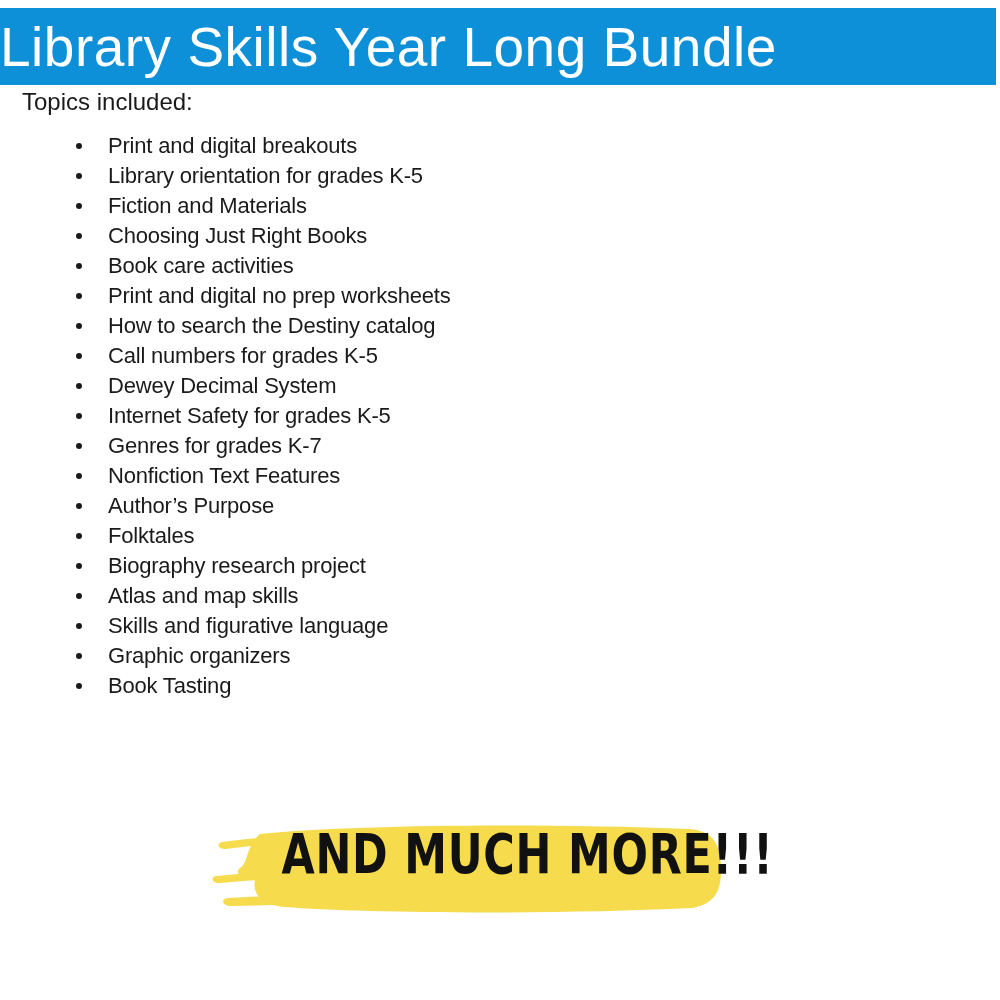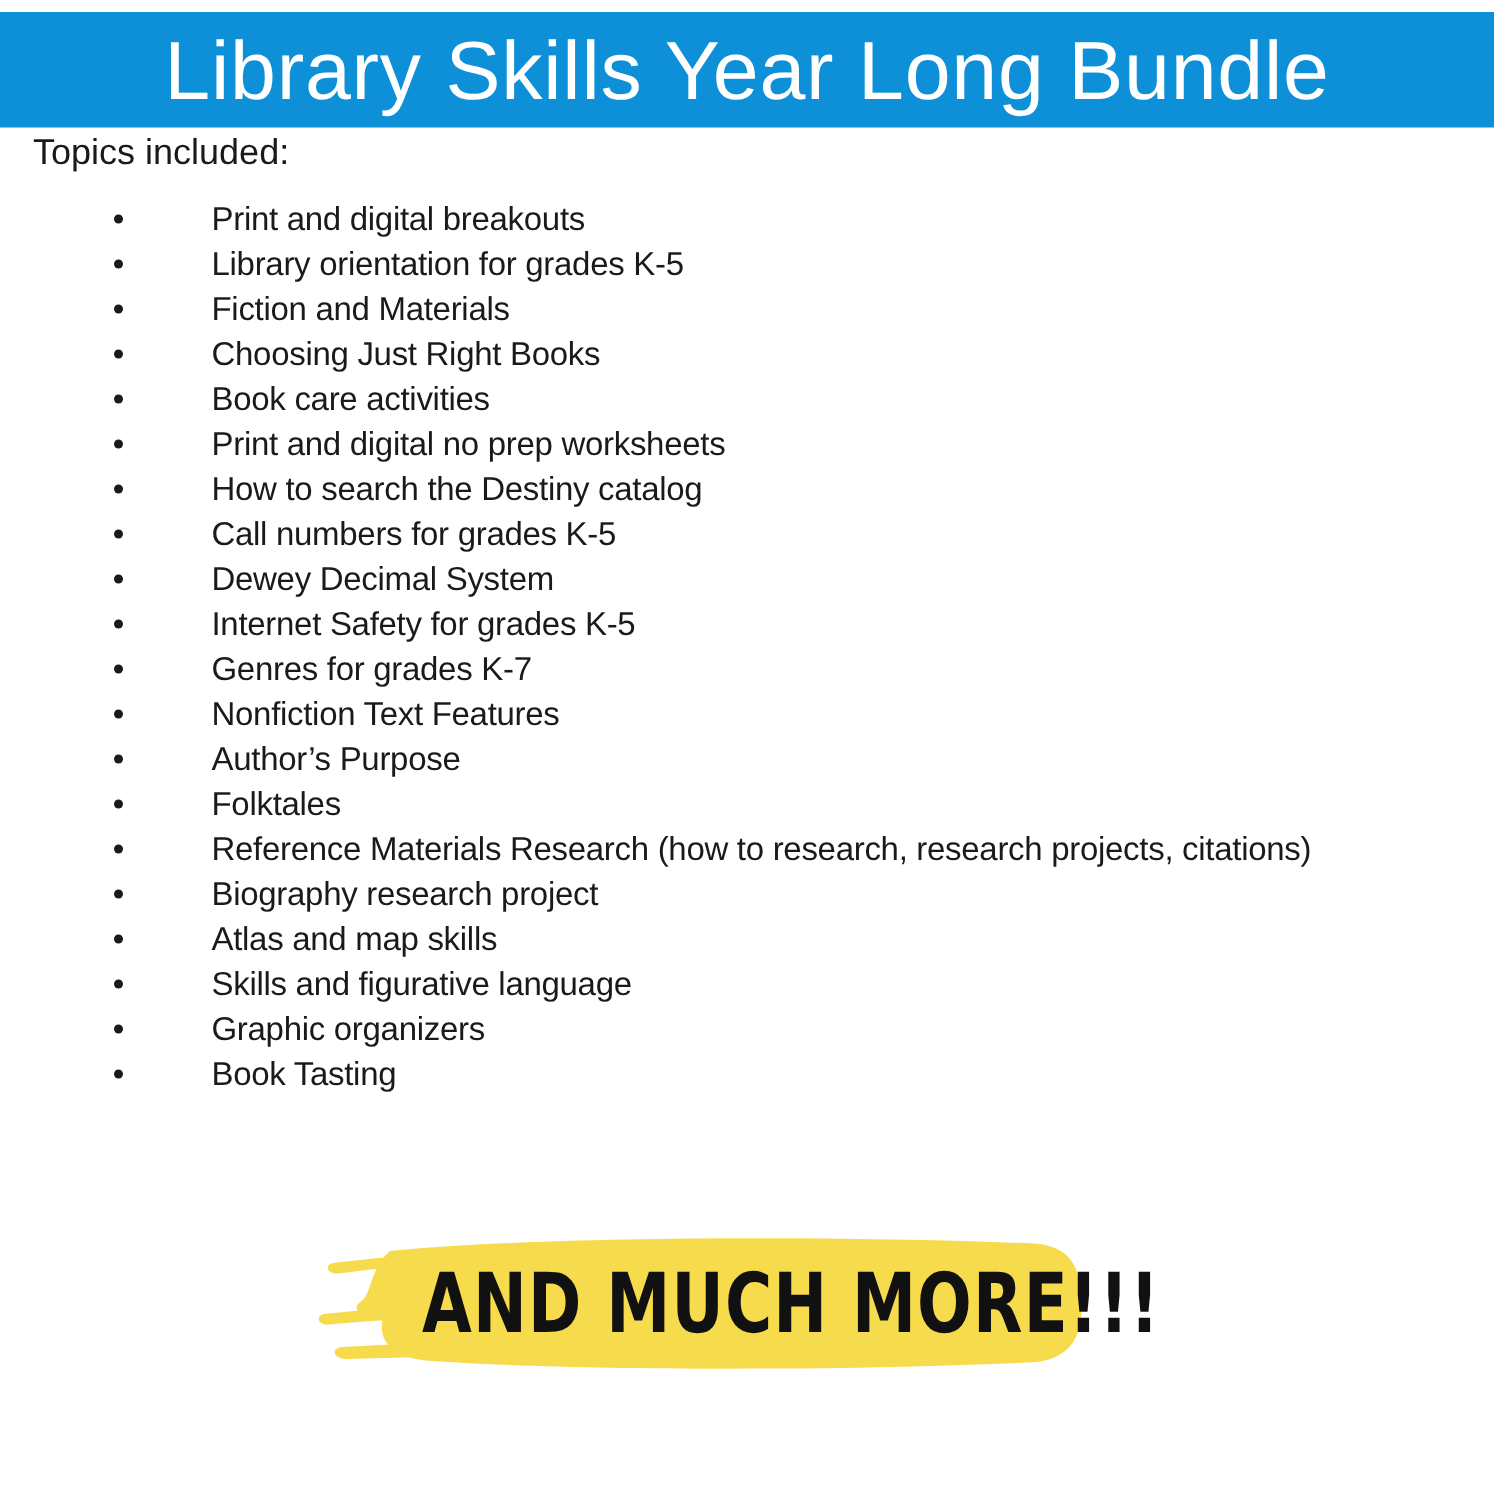--- a/index.html
+++ b/index.html
@@ -21,21 +21,21 @@
     width: 1000px; height: 1000px;
     background: #ffffff;
     overflow: hidden;
   }
 
   
   .title-banner {
     position: absolute;
     top: 8px; left: 0; right: 4px; height: 77px;
     background: var(--blue);
-    display: flex; align-items: center; justify-content: center;
+    display: flex; align-items: center; justify-content: flex-start;
   }
   .title-banner h1 {
     margin: 0;
     font-size: 55px;
     font-weight: 400;
     letter-spacing: 0.5px;
     color: var(--title-white);
     white-space: nowrap;
   }
 
@@ -53,21 +53,21 @@
   .topics-list {
     position: absolute;
     left: 75px; top: 131px;
     width: 855px;
     margin: 0; padding: 0;
     list-style: none;
     font-size: 22px;
     line-height: 30px;
     letter-spacing: -0.2px;
   }
-  .topics-list li { display: flex; align-items: center; gap: 33px; }
+  .topics-list li { display: flex; align-items: center; }
   .bullet { flex: 0 0 33px; position: relative; height: 30px; }
   .bullet::before {
     content: "";
     position: absolute;
     left: 1px; top: 12px;
     width: 6px; height: 6px;
     border-radius: 50%;
     background: var(--ink);
   }
   .topic-text { flex: 1 1 auto; }
@@ -78,21 +78,21 @@
     left: 212px; top: 818px;
     width: 515px; height: 102px;
   }
   .more-banner svg {
     position: absolute; inset: 0;
     width: 100%; height: 100%;
     color: var(--yellow);
   }
   .more-text-wrap {
     position: absolute;
-    left: 0; right: 0; top: 19px;
+    left: 0; right: 0; top: 4px;
     text-align: left;
   }
   .more-text {
     display: inline-block;
     transform: scaleX(0.78);
     font-family: "DejaVu Sans", sans-serif;
     font-weight: 800;
     font-size: 55px;
     letter-spacing: 1px;
     color: #111111;
@@ -159,24 +159,20 @@
         <span class="bullet"></span>
         <span class="topic-text">Nonfiction Text Features</span>
       </li>
       <li>
         <span class="bullet"></span>
         <span class="topic-text">Author’s Purpose</span>
       </li>
       <li>
         <span class="bullet"></span>
         <span class="topic-text">Folktales</span>
-      </li>
-      <li>
-        <span class="bullet"></span>
-        <span class="topic-text">Reference Materials Research (how to research, research projects, citations)</span>
       </li>
       <li>
         <span class="bullet"></span>
         <span class="topic-text">Biography research project</span>
       </li>
       <li>
         <span class="bullet"></span>
         <span class="topic-text">Atlas and map skills</span>
       </li>
       <li>

